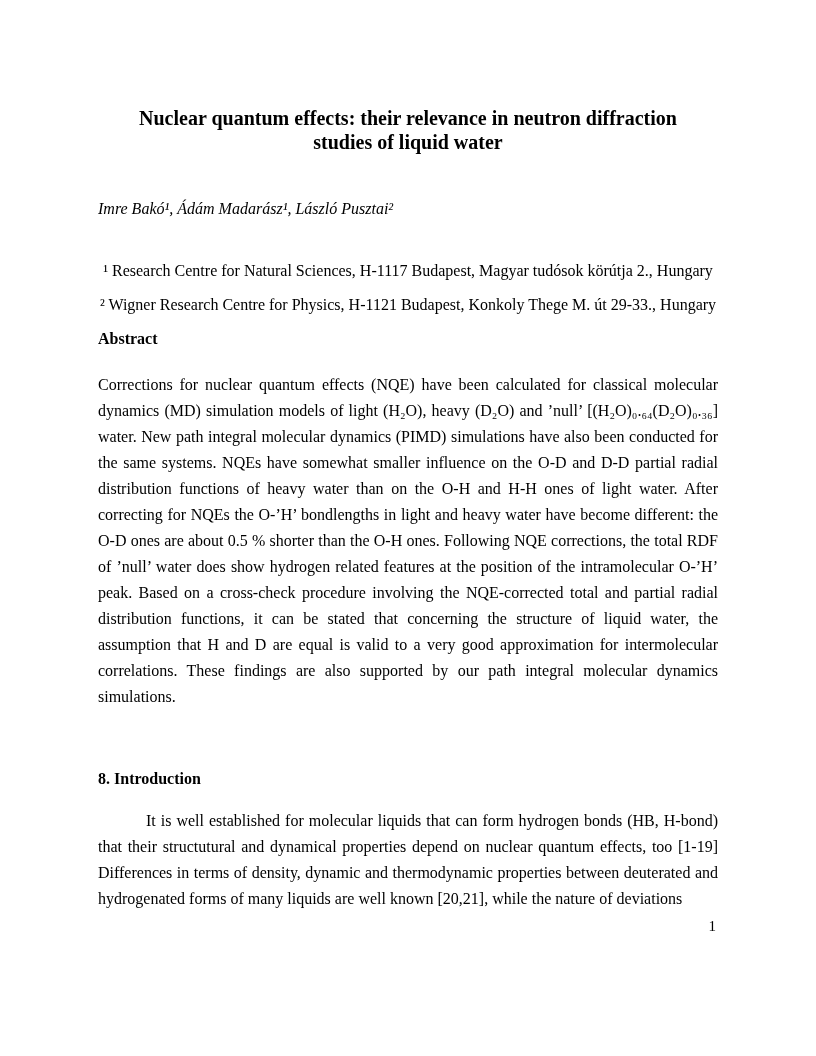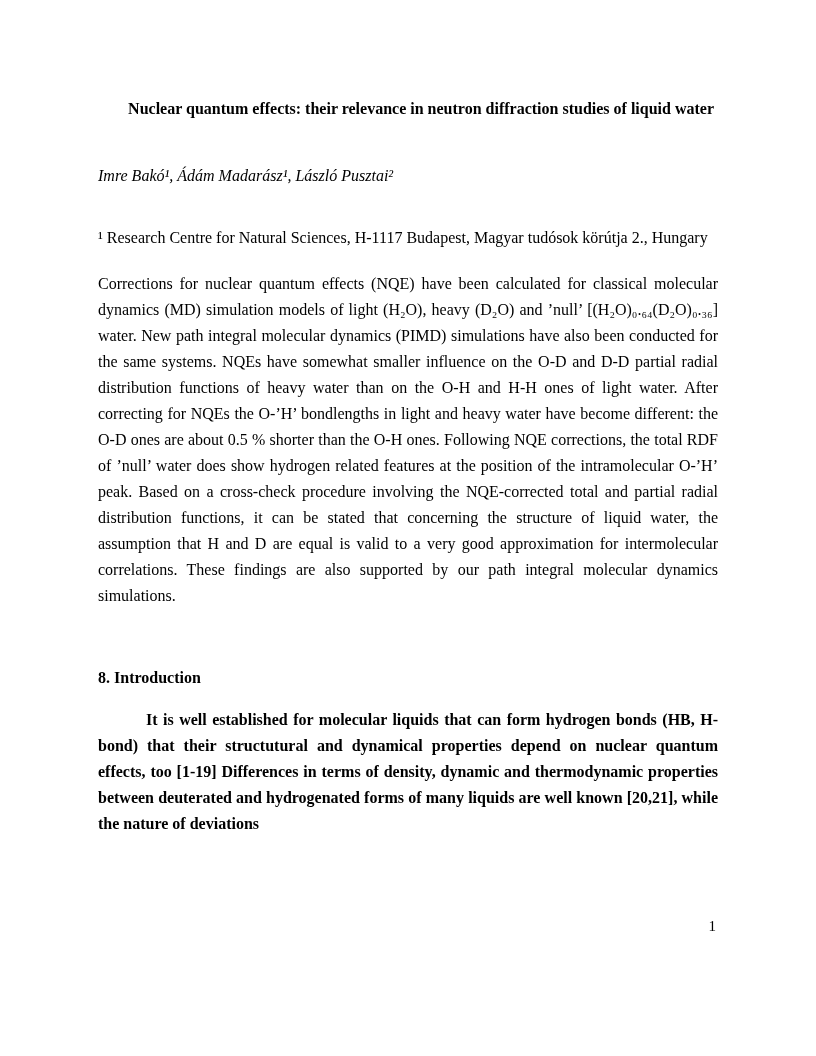--- a/index.html
+++ b/index.html
@@ -15,34 +15,34 @@
     background: #ffffff;
     box-sizing: border-box;
     padding: 93px 98px 0 98px;
     font-family: "Liberation Serif", "DejaVu Serif", serif;
     font-size: 16px;
     line-height: 26px;
     color: #000000;
     overflow: hidden;
   }
   .title {
-    margin: 4px;
-    font-size: 16px;
+    margin: 13px;
+    font-size: 20px;
     font-weight: bold;
-    text-align: right;
+    text-align: center;
     line-height: 24px;
   }
   .authors {
     margin: 42px 0 0 0;
     font-style: italic;
     text-align: left;
   }
   .affil {
     margin: 0;
-    text-align: left;
+    text-align: center;
   }
   .affil-first {
     margin-top: 36px;
   }
   .affil-second {
     margin-top: 8px;
   }
   .abstract-heading {
     margin: 8px 0 0 0;
     font-size: 16px;
@@ -54,42 +54,43 @@
   }
   .section-heading {
     margin: 56px 0 0 0;
     font-size: 16px;
     font-weight: bold;
   }
   .intro-par {
     margin: 16px 0 12px 0;
     text-align: justify;
     text-indent: 48px;
-    font-weight: bold;
   }
   .page-number {
     position: absolute;
     top: 916px;
     right: 100px;
     font-size: 15px;
     line-height: 20px;
   }
 </style>
 </head>
 <body>
 
 <div class="page">
 
   <h1 class="title">Nuclear quantum effects: their relevance in neutron diffraction studies of liquid water</h1>
 
   <p class="authors">Imre Bakó¹, Ádám Madarász¹, László Pusztai²</p>
 
   <p class="affil affil-first">¹ Research Centre for Natural Sciences, H-1117 Budapest, Magyar tudósok körútja 2., Hungary</p>
 
+  <p class="affil affil-second">² Wigner Research Centre for Physics, H-1121 Budapest, Konkoly Thege M. út 29-33., Hungary</p>
 
+  <h2 class="abstract-heading">Abstract</h2>
 
   <p class="body-par">Corrections for nuclear quantum effects (NQE) have been calculated for classical molecular dynamics (MD) simulation models of light (H₂O), heavy (D₂O) and ’null’ [(H₂O)₀.₆₄(D₂O)₀.₃₆] water. New path integral molecular dynamics (PIMD) simulations have also been conducted for the same systems. NQEs have somewhat smaller influence on the O-D and D-D partial radial distribution functions of heavy water than on the O-H and H-H ones of light water. After correcting for NQEs the O-’H’ bondlengths in light and heavy water have become different: the O-D ones are about 0.5 % shorter than the O-H ones. Following NQE corrections, the total RDF of ’null’ water does show hydrogen related features at the position of the intramolecular O-’H’ peak.  Based on a cross-check procedure involving the NQE-corrected total and partial radial distribution functions, it can be stated that concerning the structure of liquid water, the assumption that H and D are equal is valid to a very good approximation for intermolecular correlations.  These findings are also supported by our path integral molecular dynamics simulations.</p>
 
   <h2 class="section-heading">8. Introduction</h2>
 
   <p class="intro-par">It is well established for molecular liquids that can form hydrogen bonds (HB, H-bond) that their structutural and dynamical properties depend on nuclear quantum effects, too [1-19] Differences in terms of density, dynamic and thermodynamic properties between deuterated and hydrogenated forms of many liquids are well known [20,21], while the nature of deviations</p>
 
   <div class="page-number">1</div>
 
 </div>

